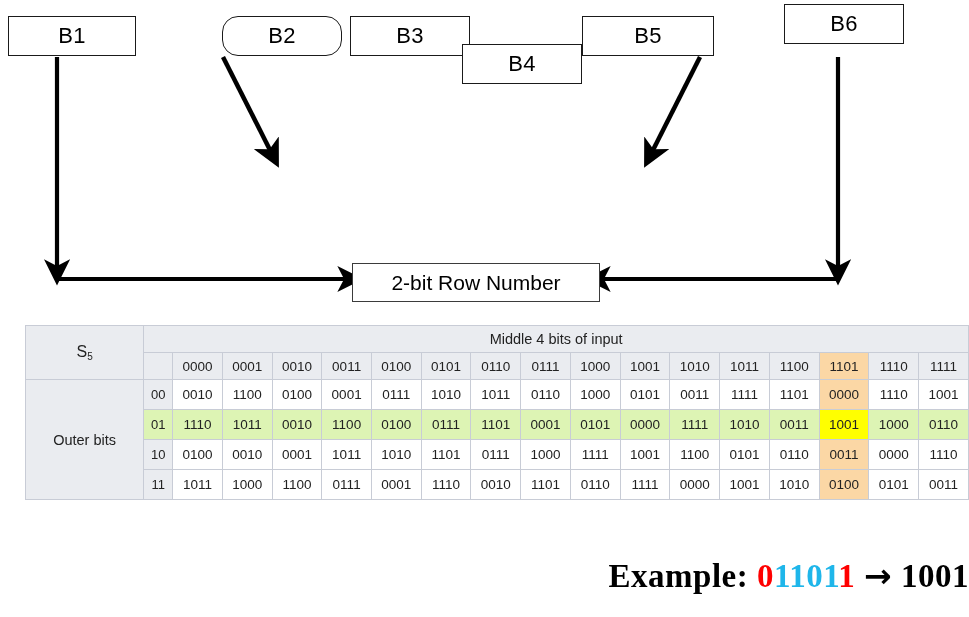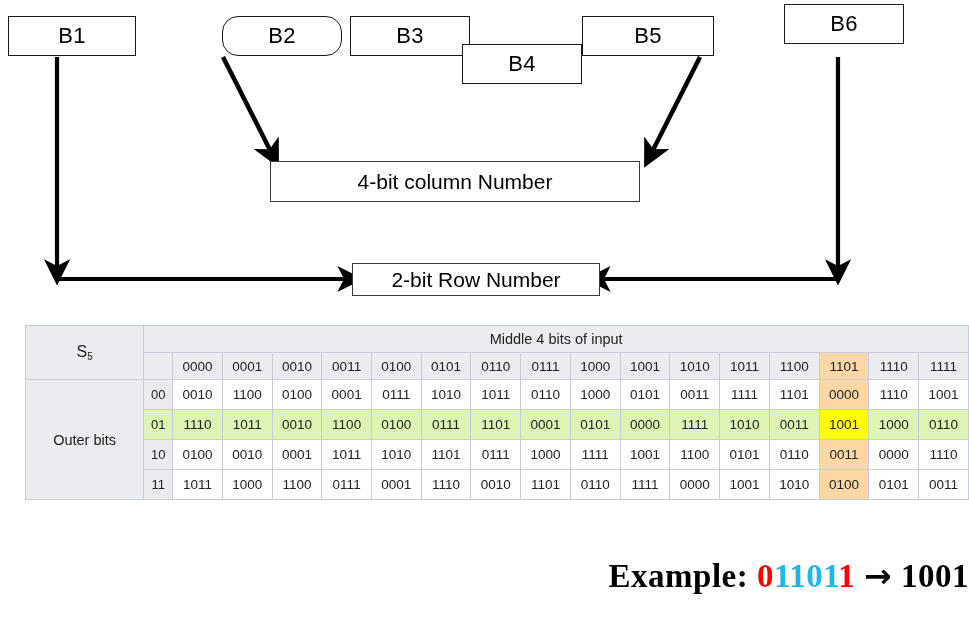--- a/index.html
+++ b/index.html
@@ -118,25 +118,22 @@
 
     <line x1="700" y1="57" x2="652" y2="152" stroke="#000" stroke-width="4.5" marker-end="url(#ah)"></line>
 
     <line x1="57" y1="57" x2="57" y2="269" stroke="#000" stroke-width="4.2" marker-end="url(#ah)"></line>
     <line x1="55" y1="279" x2="347" y2="279" stroke="#000" stroke-width="4.2" marker-end="url(#ah)"></line>
 
     <line x1="838" y1="57" x2="838" y2="269" stroke="#000" stroke-width="4.2" marker-end="url(#ah)"></line>
     <line x1="840" y1="279" x2="601" y2="279" stroke="#000" stroke-width="4.2" marker-end="url(#ah)"></line>
   </svg>
 
-  <div class="labelbox" style="left:270px;top:161px;width:370px;height:41px;">
-    <span>4-bit column Number</span>
-  </div>
-
-  <div class="labelbox" style="left:352px;top:263px;width:248px;height:33px;">
+
+  <div class="labelbox" style="left:352px;top:263px;width:248px;height:39px;">
     <span>2-bit Row Number</span>
   </div>
 
   <table class="sbox">
     <tbody>
         <tr>
       <td class="hdr-corner" rowspan="2">
         <span>S</span><sub>5</sub>
       </td>
       <td class="hdr-span" colspan="17">Middle 4 bits of input</td>

